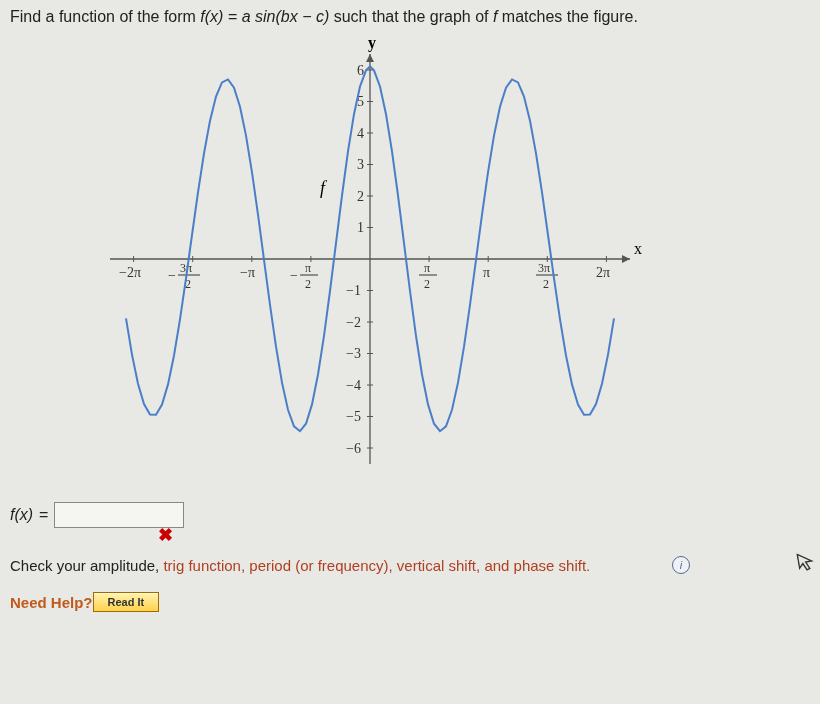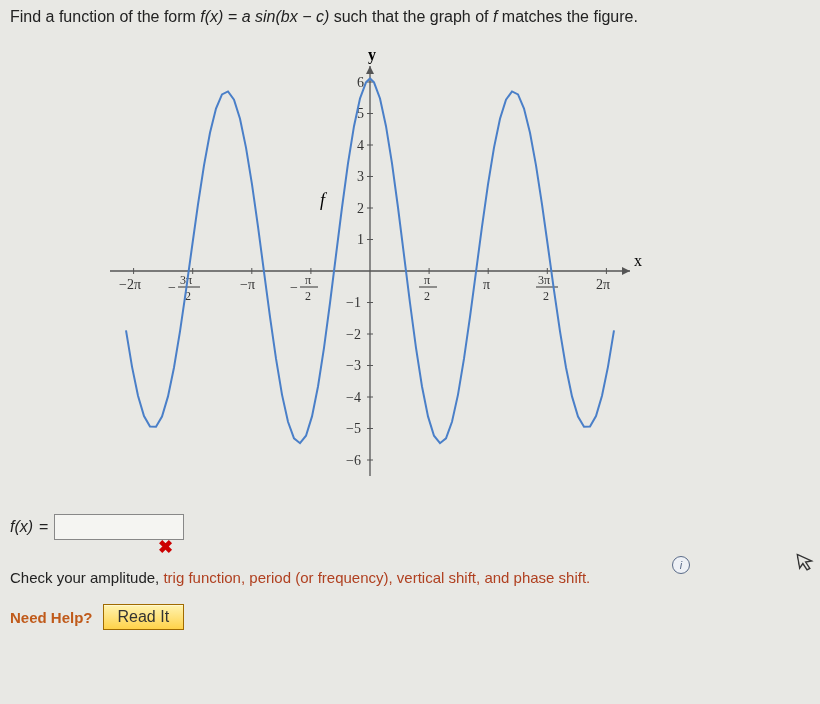--- a/index.html
+++ b/index.html
@@ -8,21 +8,21 @@
       background: #e8e8e4;
       width: 820px;
       height: 704px;
       overflow: hidden;
       position: relative;
       padding: 8px 10px;
       color: #222;
     }
     .question {
       font-size: 16px;
-      margin-bottom: 20px;
+      margin-bottom: 8px;
     }
     .question .ital { font-style: italic; }
     .chart-wrap {
       position: relative;
       width: 640px;
       height: 460px;
       margin: 0 auto 8px 80px;
     }
     .chart-svg { display: block; }
     .answer-row {
@@ -51,33 +51,33 @@
     .feedback {
       font-size: 15px;
       color: #222;
       margin-top: 11px;
     }
     .feedback .highlight { color: #b04020; }
     .help-row {
       margin-top: 18px;
       display: flex;
       align-items: center;
-      gap: 10px;
+      gap: 0;
     }
     .help-label {
       color: #c05a1a;
       font-weight: bold;
       font-size: 15px;
     }
     .read-btn {
       background: linear-gradient(#fff3b0,#ffd24a);
       border: 1px solid #a06a00;
       padding: 3px 14px;
-      font-size: 16px;
-      font-weight: normal;
+      font-size: 11px;
+      font-weight: bold;
       color: #333;
       cursor: pointer;
       box-shadow: inset 0 1px 0 #fff8d0;
     }
     .info-icon {
       position: absolute;
       right: 130px;
       bottom: 130px;
       width: 18px;
       height: 18px;

